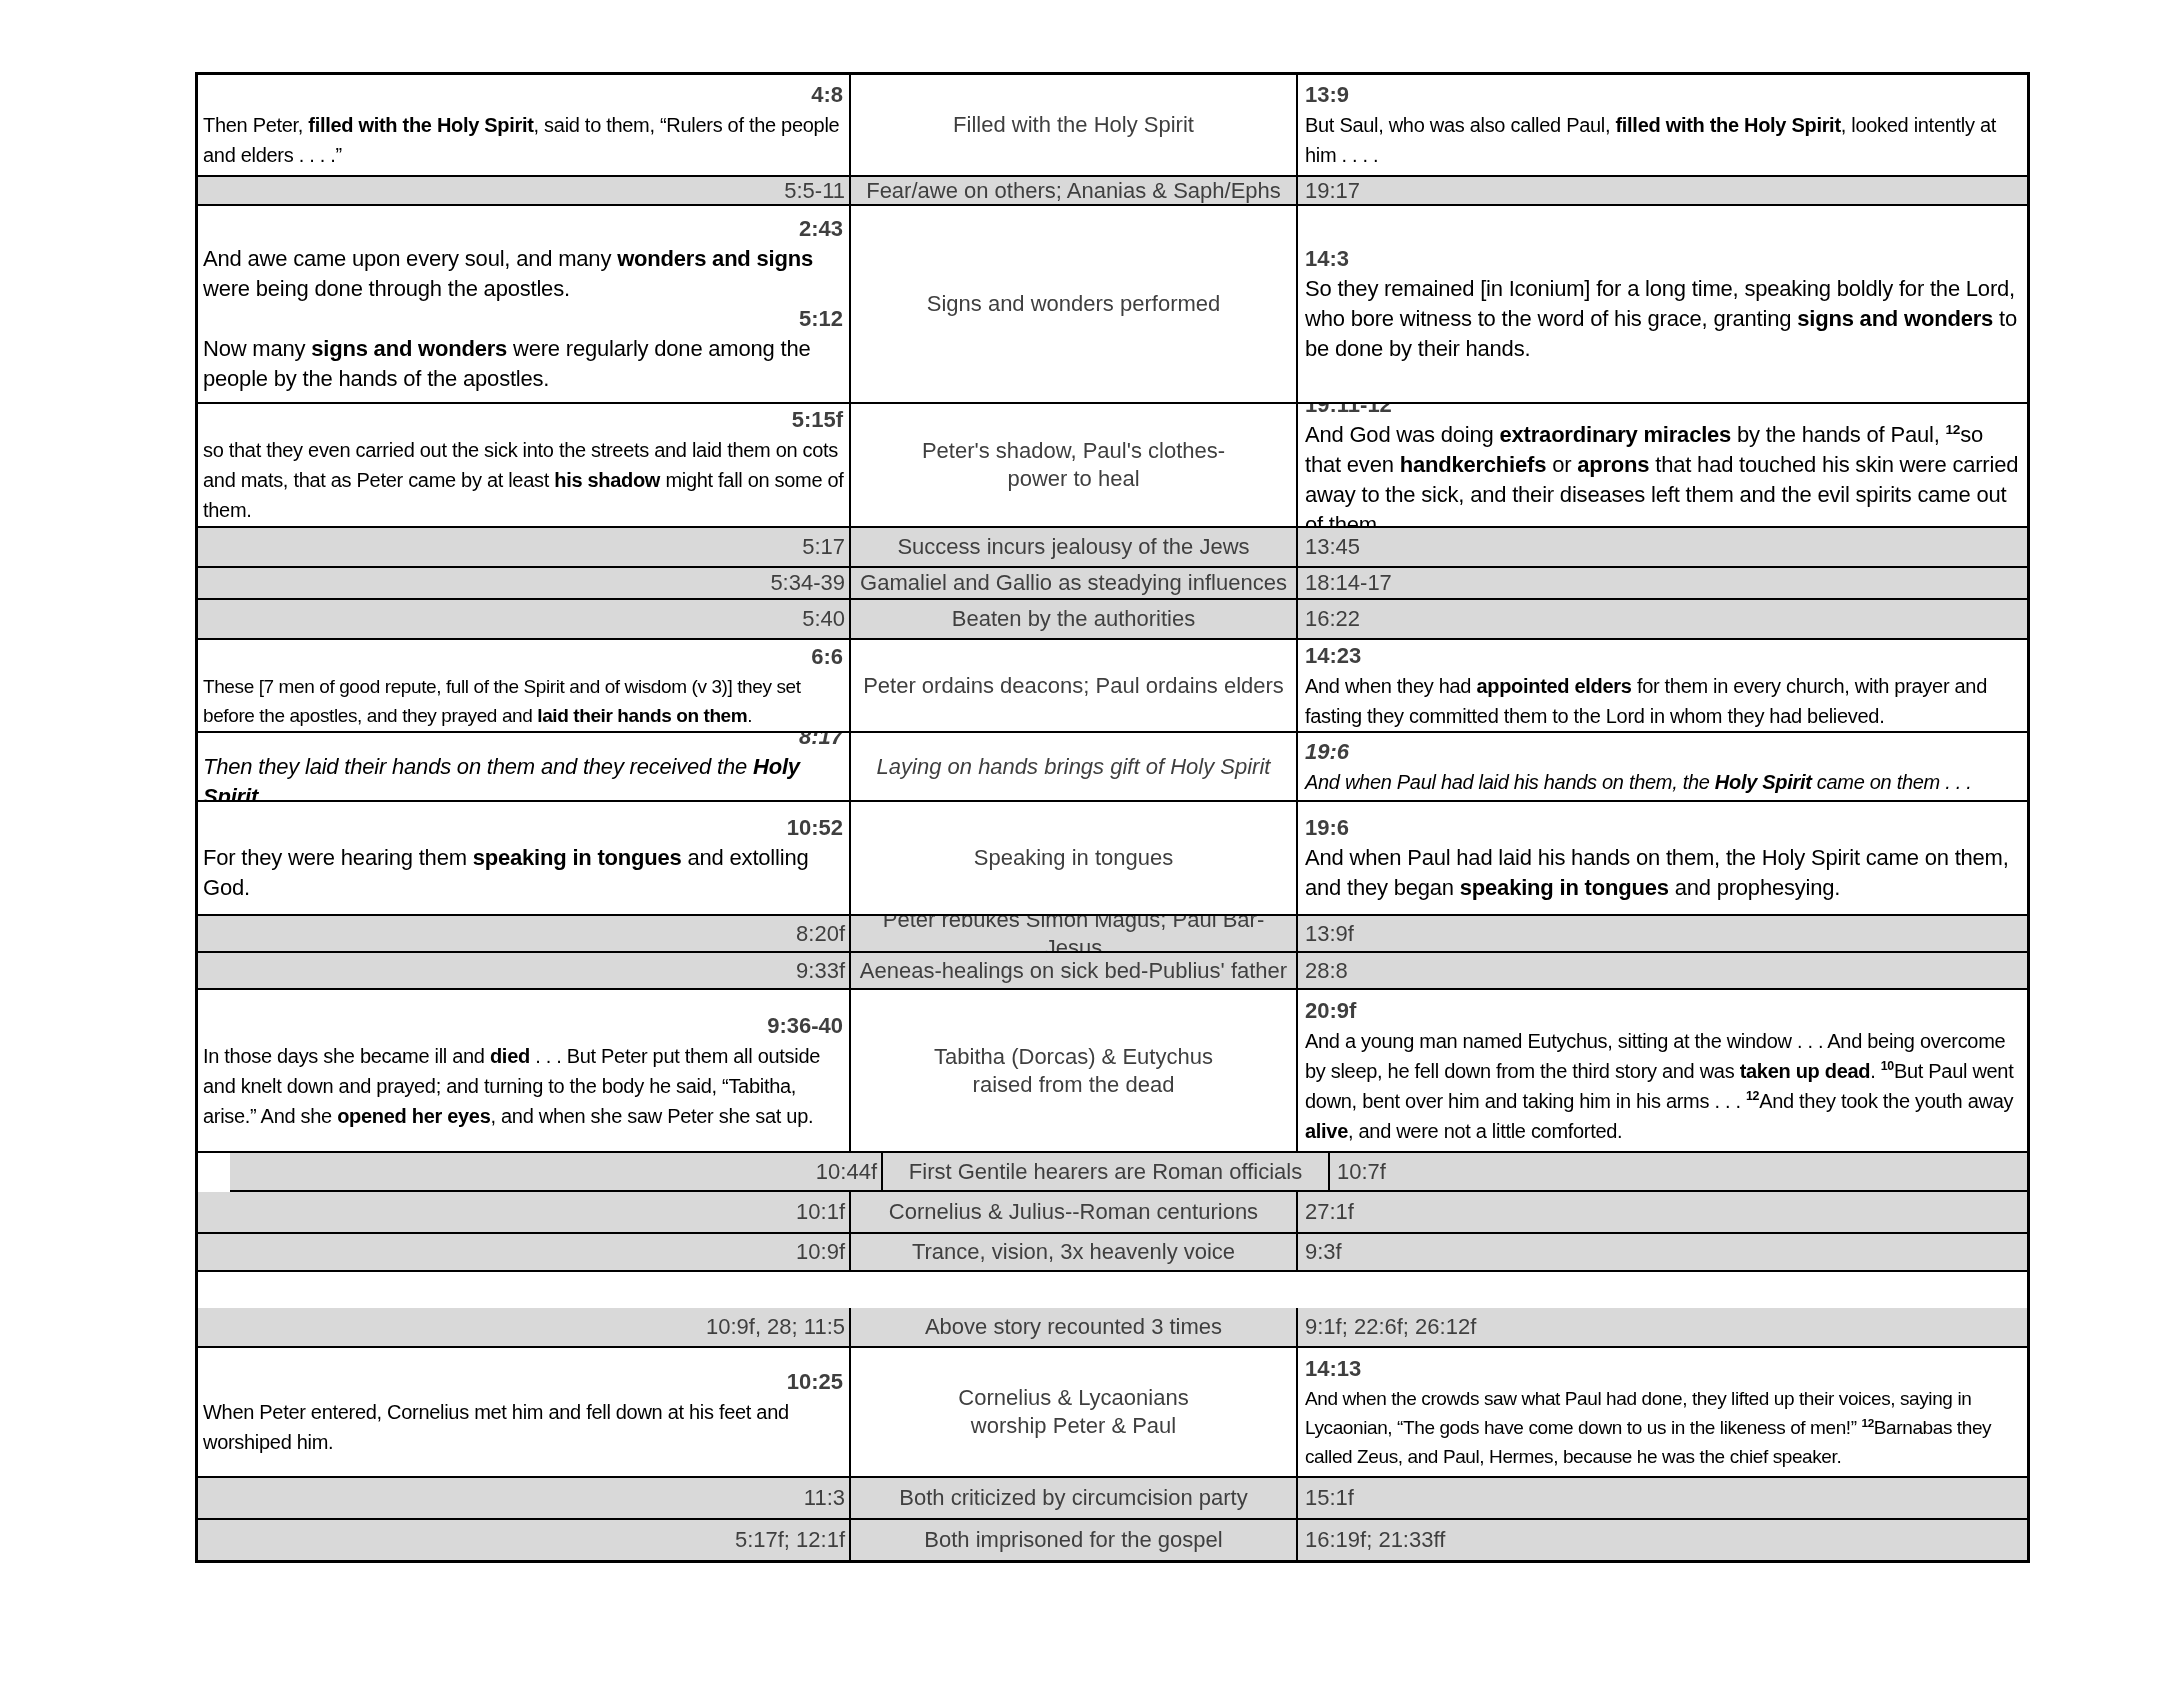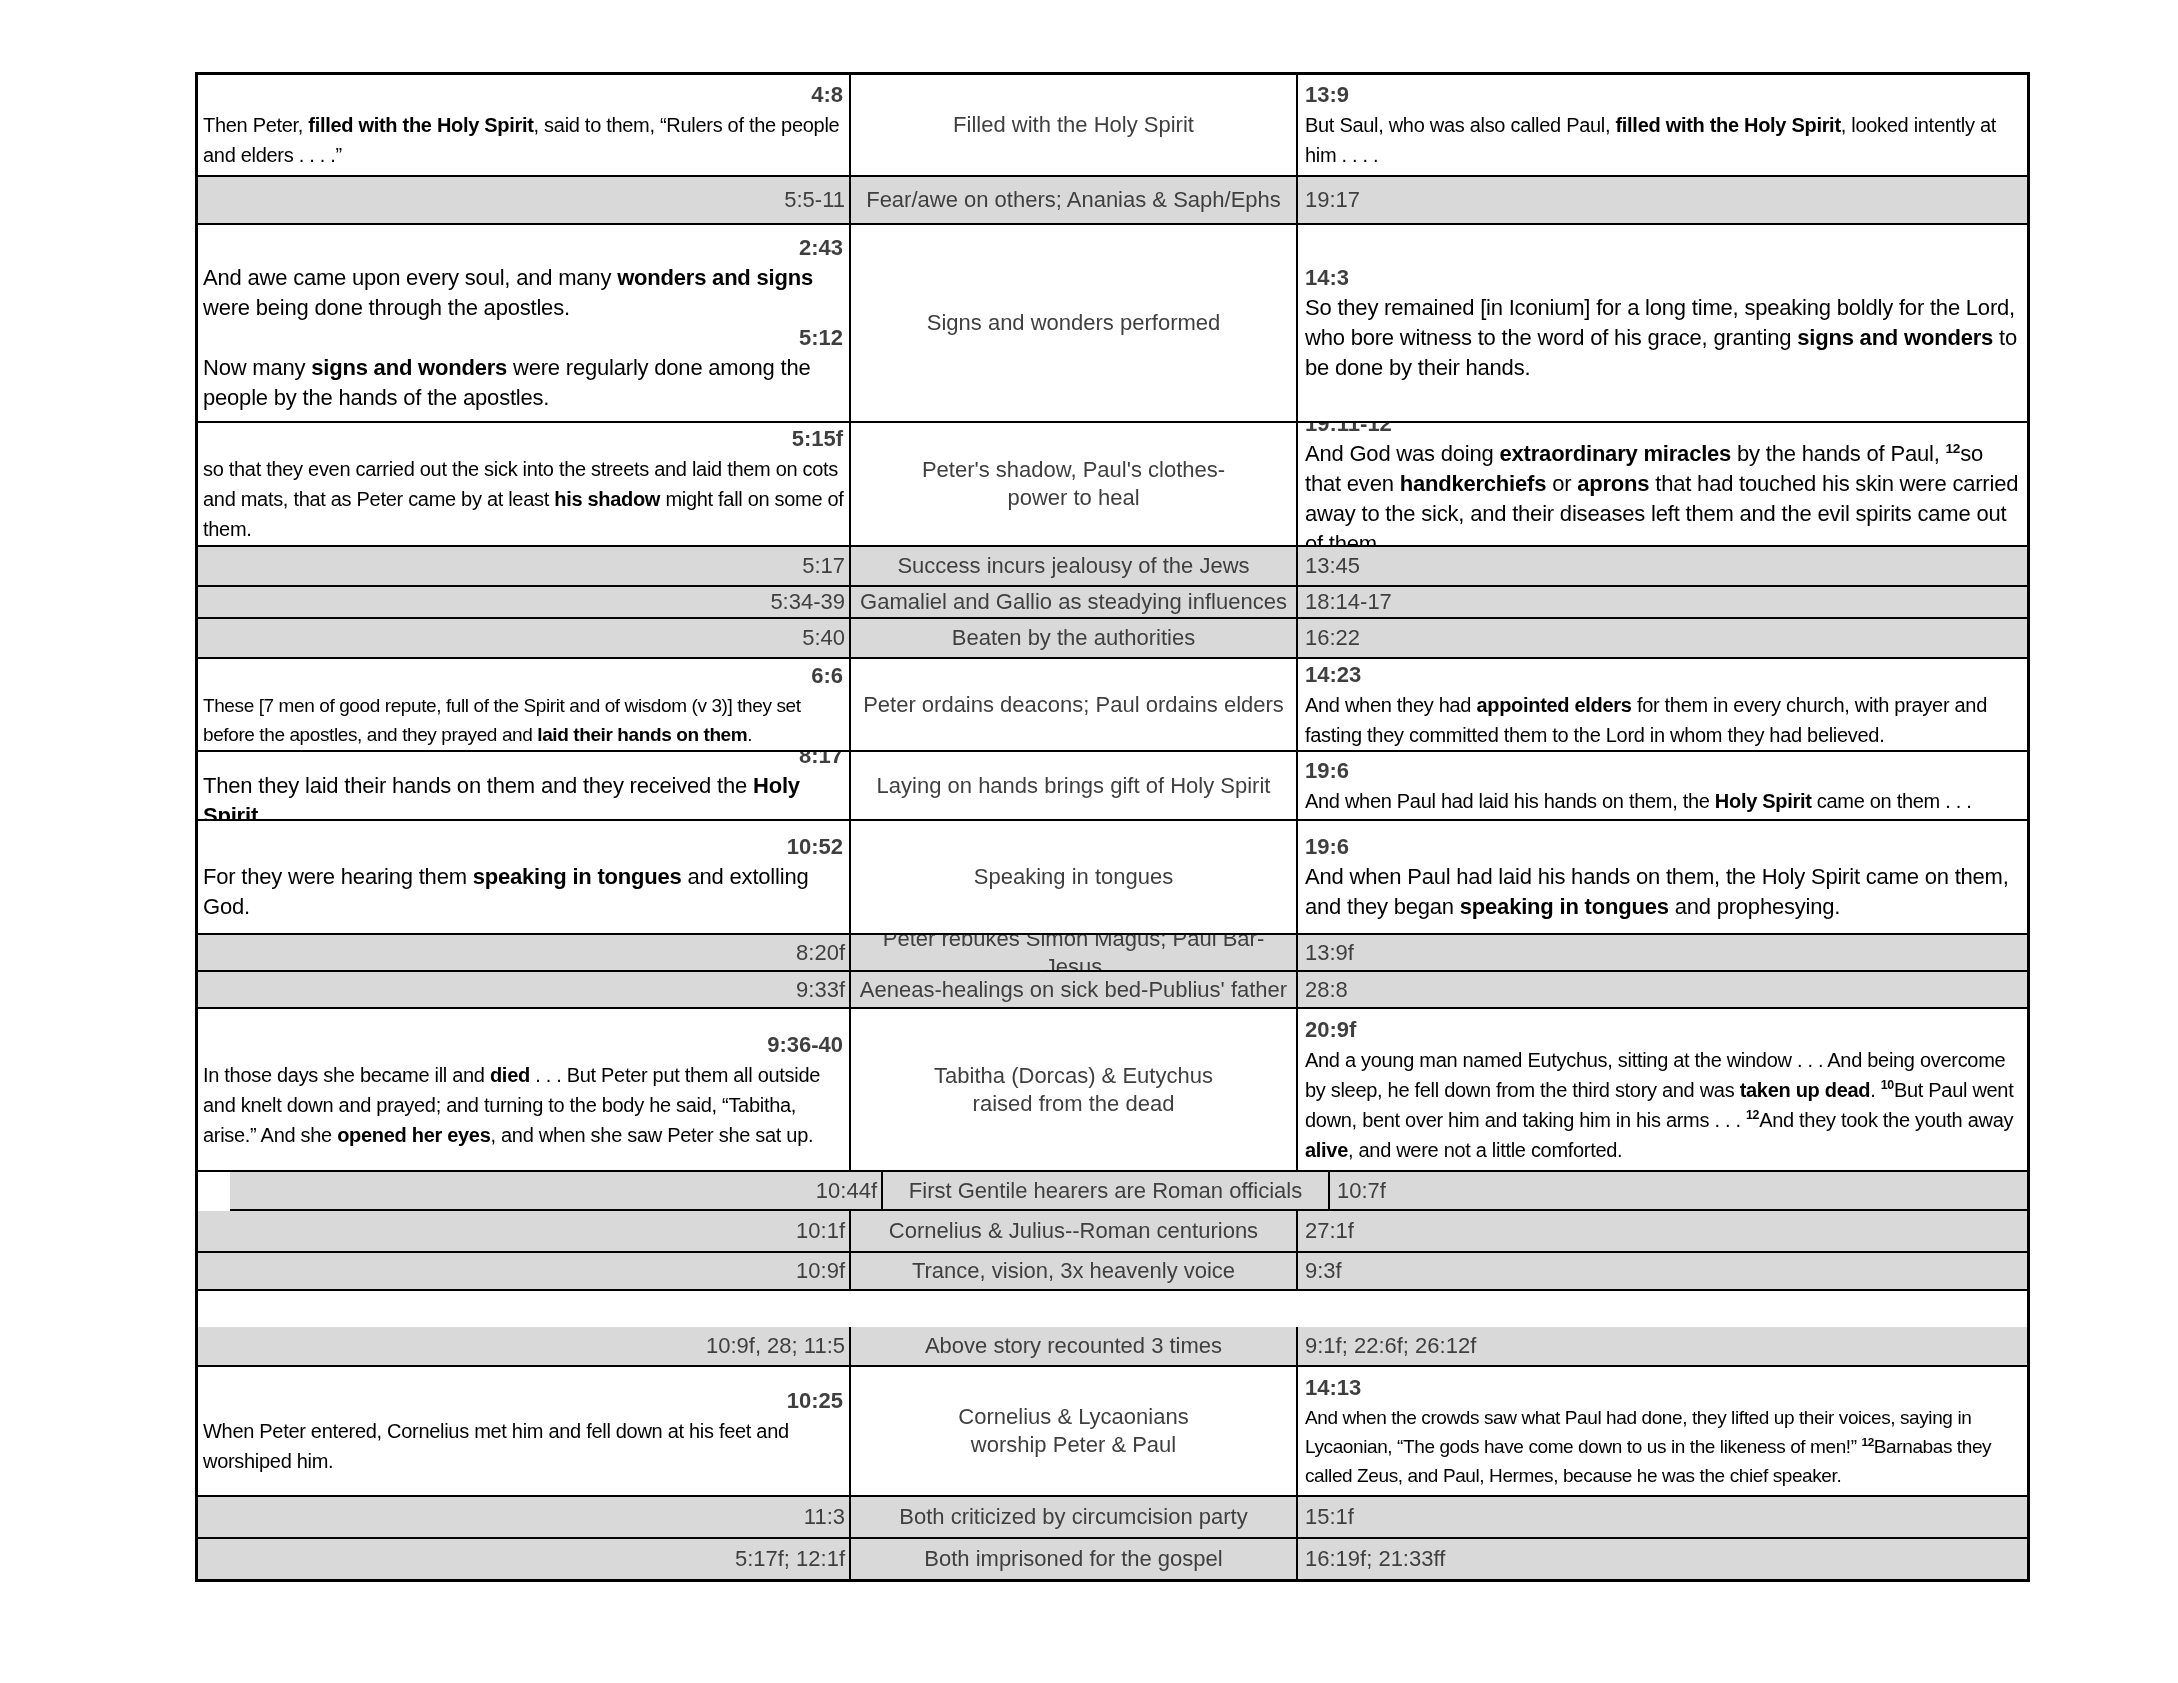--- a/index.html
+++ b/index.html
@@ -44,21 +44,21 @@
       <div class="cell c-mid">
         <div class="label">
           <div class="lline">Filled with the Holy Spirit</div>
         </div>
       </div>
       <div class="cell c-right">
         <div class="qref">13:9</div>
         <div class="qt t1">But Saul, who was also called Paul, <b>filled with the Holy Spirit</b>, looked intently at him . . . .</div>
       </div>
     </div>
-    <div class="row g" style="height: 48px;">
+    <div class="row g" style="height: 29px;">
       <div class="cell c-left">
         <div class="gref">5:5-11</div>
       </div>
       <div class="cell c-mid">
         <div class="label">
           <div class="lline">Fear/awe on others; Ananias &amp; Saph/Ephs</div>
         </div>
       </div>
       <div class="cell c-right">
         <div class="gref">19:17</div>
@@ -144,21 +144,21 @@
       <div class="cell c-mid">
         <div class="label">
           <div class="lline">Peter ordains deacons; Paul ordains elders</div>
         </div>
       </div>
       <div class="cell c-right">
         <div class="qref">14:23</div>
         <div class="qt t1">And when they had <b>appointed elders</b> for them in every church, with prayer and fasting they committed them to the Lord in whom they had believed.</div>
       </div>
     </div>
-    <div class="row q" style="height: 69px;">
+    <div class="row q" style="height: 69px; font-style: italic;">
       <div class="cell c-left">
         <div class="qref">8:17</div>
         <div class="qt">Then they laid their hands on them and they received the <b>Holy Spirit</b>.</div>
       </div>
       <div class="cell c-mid">
         <div class="label">
           <div class="lline">Laying on hands brings gift of Holy Spirit</div>
         </div>
       </div>
       <div class="cell c-right">

